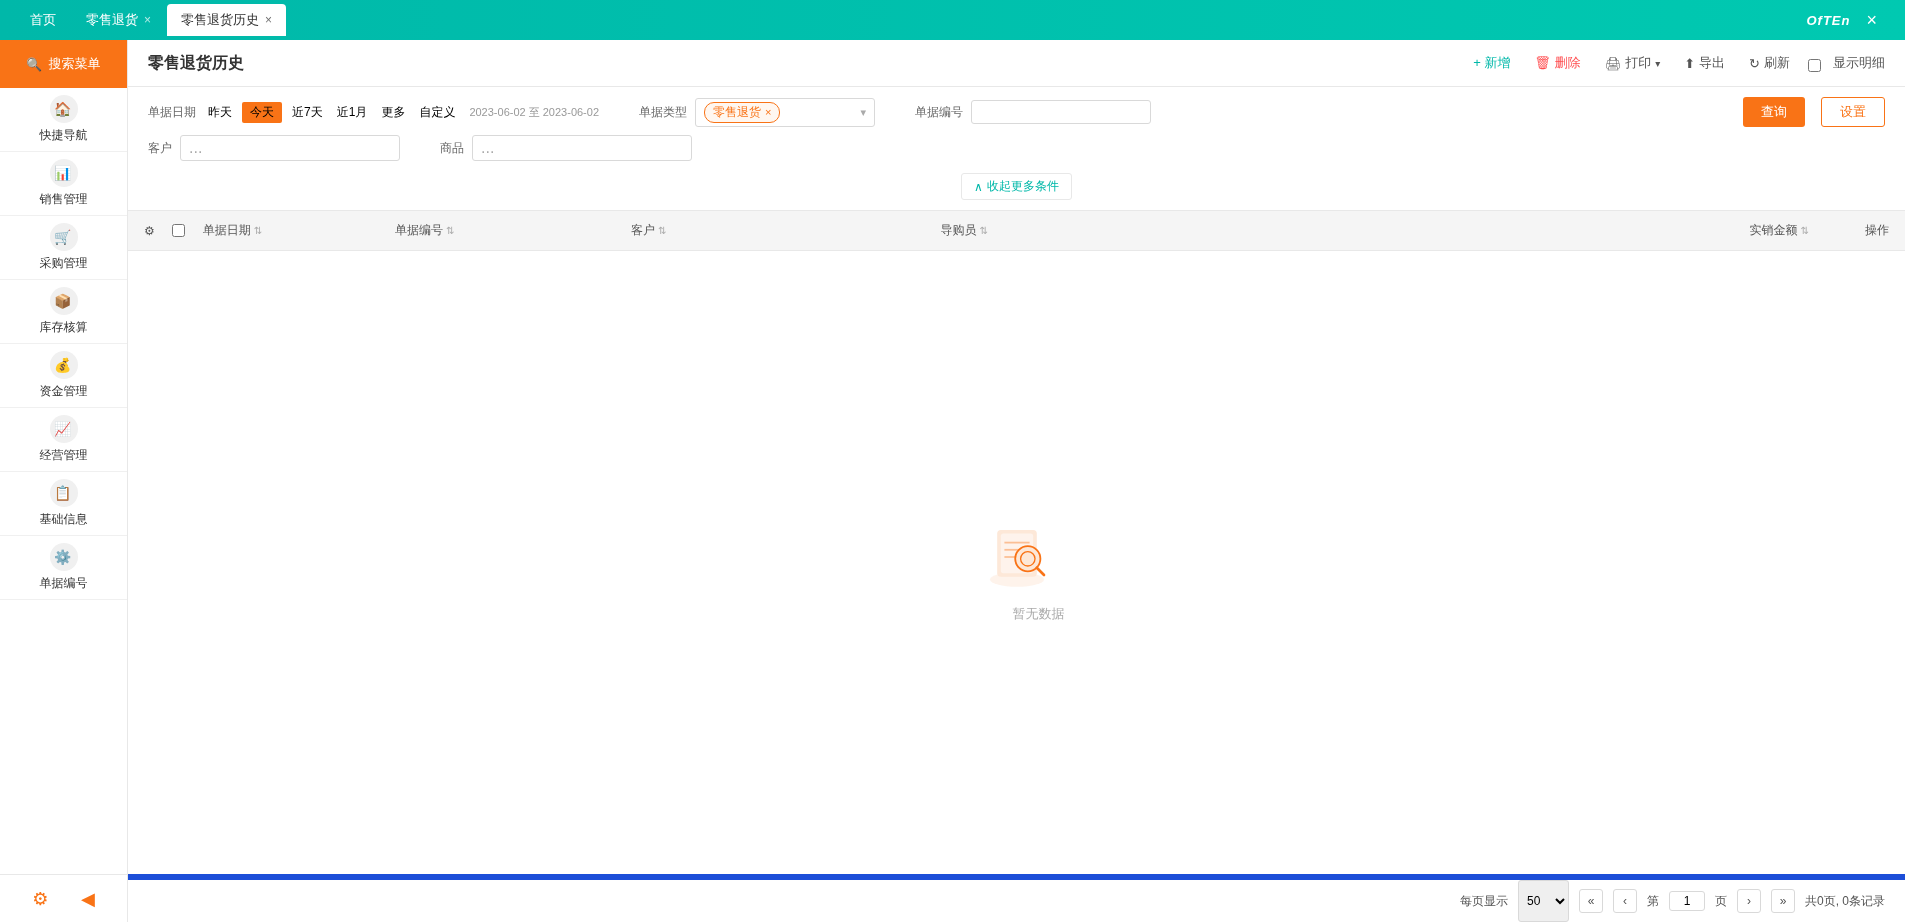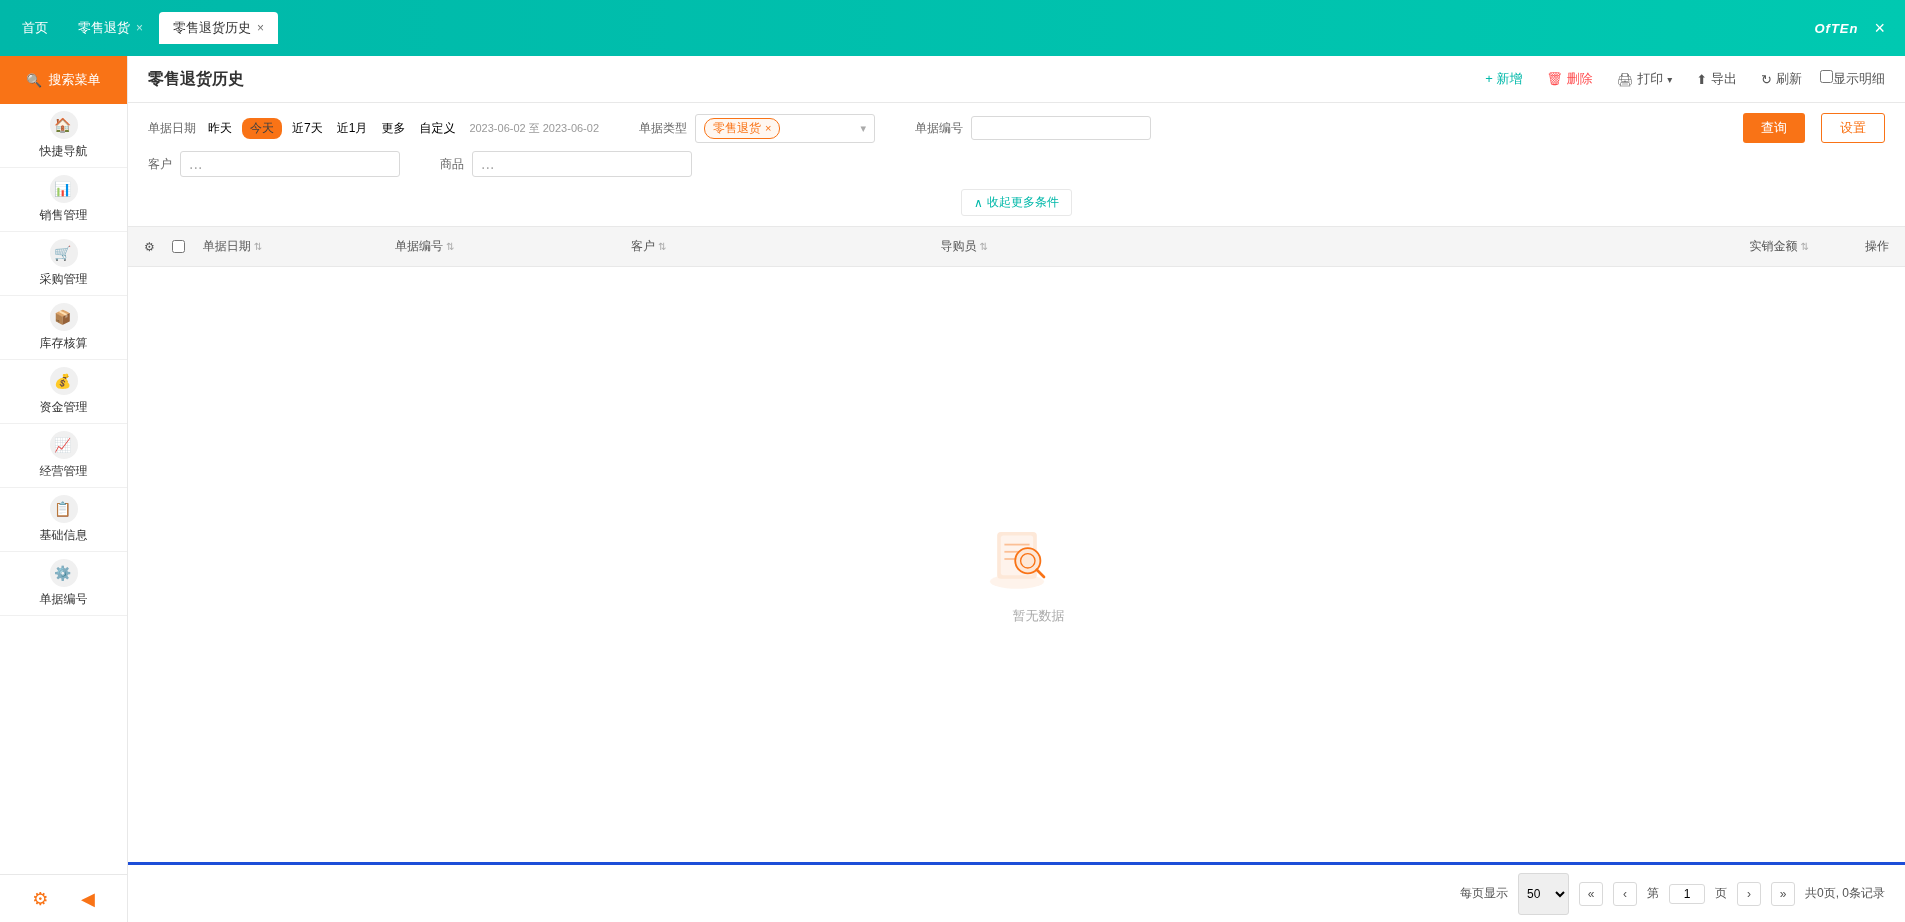--- a/index.html
+++ b/index.html
@@ -1,24 +1,24 @@
 <!DOCTYPE html>
 <html><head>
   <meta charset="utf-8">
   <style>
     * { box-sizing: border-box; margin: 0; padding: 0; font-family: 'Microsoft YaHei', Arial, sans-serif; }
     body { display: flex; flex-direction: column; height: 922px; overflow: hidden; background: #f5f5f5; }
 
     
     .top-bar {
-      height: 56px;
+      height: 40px;
       background: linear-gradient(90deg, #00b8a9, #00c9b1);
       display: flex;
       align-items: center;
-      padding: 0 8px;
+      padding: 0 16px;
       flex-shrink: 0;
     }
     .top-bar-tabs {
       display: flex;
       align-items: center;
       flex: 1;
       gap: 2px;
     }
     .tab-item {
       height: 32px;
@@ -175,22 +175,22 @@
       background: #fff;
       color: #f97316;
       border: 1px solid #f97316;
       padding: 5px 18px;
       border-radius: 3px;
       cursor: pointer;
       font-size: 13px;
     }
     .show-detail {
       display: flex;
-      align-items: flex-start;
-      gap: 0;
+      align-items: flex-end;
+      gap: 12px;
       font-size: 13px;
       color: #555;
     }
 
     
     .filter-area {
       background: #fff;
       padding: 10px 20px;
       border-bottom: 1px solid #e8e8e8;
       flex-shrink: 0;
@@ -219,22 +219,22 @@
     }
     .date-btn {
       font-size: 12px;
       color: #000000;
       cursor: pointer;
       padding: 2px 4px;
       border-radius: 2px;
     }
     .date-btn.active {
       background: #f97316;
-      color: #404040;
-      border-radius: 8px;
+      color: #000000;
+      border-radius: 2px;
       padding: 2px 8px;
     }
     .date-range {
       font-size: 11px;
       color: #999;
       margin-left: 4px;
     }
     .filter-input {
       border: 1px solid #d9d9d9;
       border-radius: 3px;
@@ -329,23 +329,23 @@
       height: 90px;
     }
     .empty-text {
       font-size: 13px;
       color: #aaa;
       margin-left: 44px;
     }
 
     
     .pagination-bar {
-      height: 60px;
-      background: #fff;
-      border-top: 3px solid #1d4ed8;
+      height: 48px;
+      background: #fff;
+      border-top: 6px solid #1d4ed8;
       display: flex;
       align-items: center;
       justify-content: flex-end;
       padding: 0 20px;
       gap: 10px;
       flex-shrink: 0;
       font-size: 12px;
       color: #555;
     }
     .page-size-select {

